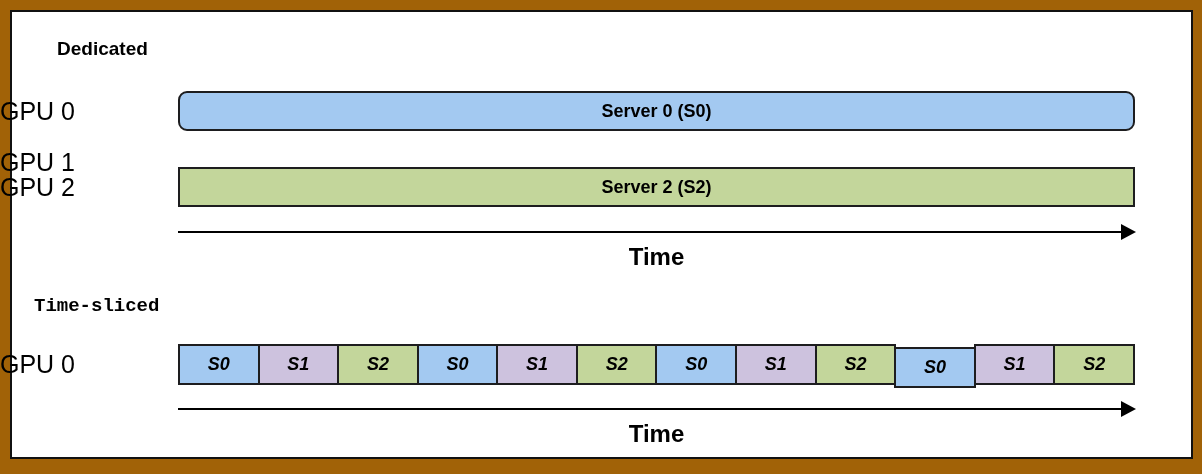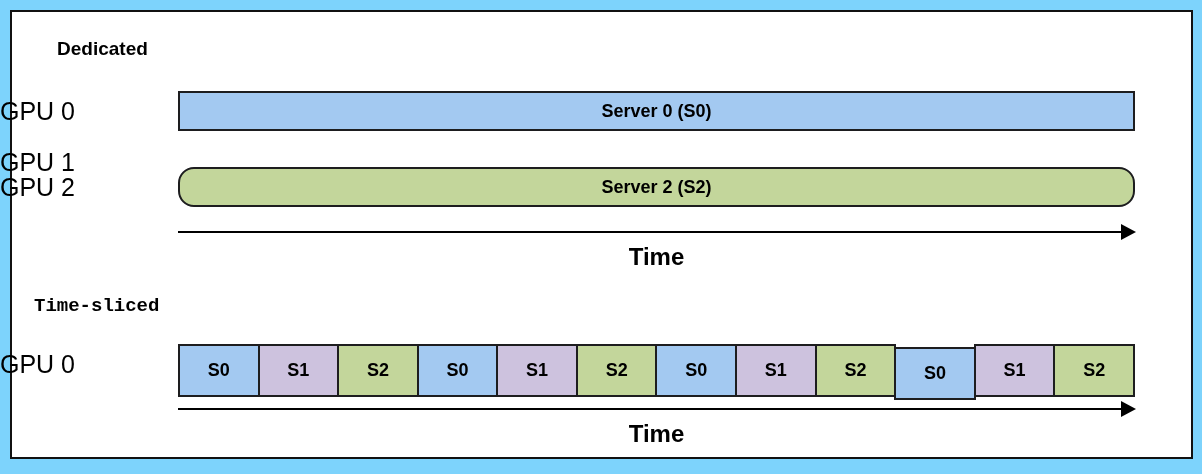--- a/index.html
+++ b/index.html
@@ -1,17 +1,17 @@
 <!DOCTYPE html>
 <html><head>
 <meta charset="utf-8">
 <style>
   html,body{margin:0;padding:0;background:#ffffff;}
   .page{
-    position:relative;width:1202px;height:474px;background:#7dd3fc;
+    position:relative;width:1202px;height:474px;background:#a16207;
     font-family:"Liberation Sans", sans-serif;color:#000;overflow:hidden;
   }
   .frame{
     position:absolute;left:10px;top:10px;width:1179px;height:445px;
     border:2px solid #111;background:#fff;
   }
   .section-title{
     position:absolute;font-size:19px;font-weight:bold;white-space:nowrap;
   }
   .ded-title{left:57px;top:38px;}
@@ -19,41 +19,42 @@
   .gpu-label{
     position:absolute;left:0;width:163px;text-align:left;
     font-size:25px;font-weight:normal;white-space:nowrap;
   }
   .bar{
     position:absolute;left:178px;width:957px;height:40px;
     border:2px solid #1d1d1f;box-sizing:border-box;
     display:flex;align-items:center;justify-content:center;
     font-size:18px;font-weight:bold;
   }
-  .row0{top:91px;}  .lab0{top:91px;line-height:40px;}
+  .row0{top:91px;border-radius:9px;}  .lab0{top:91px;line-height:40px;}
   .row1{top:129px;} .lab1{top:142px;line-height:40px;}
   .row2{top:167px;} .lab2{top:167px;line-height:40px;}
   .axis-line{
     position:absolute;left:178px;width:944px;height:2px;background:#000;
   }
   .axis-head{
     position:absolute;width:0;height:0;
     border-left:15px solid #000;border-top:8px solid transparent;border-bottom:8px solid transparent;
   }
   .axis1-line{top:231px;} .axis1-head{left:1121px;top:224px;}
   .axis2-line{top:408px;} .axis2-head{left:1121px;top:401px;}
   .time-label{
     position:absolute;left:178px;width:957px;text-align:center;
     font-size:24px;font-weight:bold;
   }
   .time1{top:243px;} .time2{top:420px;}
   .ts-gpu{top:344px;line-height:41px;}
   .slices{
-    position:absolute;left:178px;top:344px;width:957px;height:53px;
+    position:absolute;left:178px;top:344px;width:957px;height:41px;
     display:flex;
+    font-style:italic;
   }
   .slice{
     flex:1 1 0;border:2px solid #1d1d1f;box-sizing:border-box;
     display:flex;align-items:center;justify-content:center;
     font-size:18px;font-weight:bold;
   }
   .slice + .slice{margin-left:-2px;}
   .slice.offset{transform:translateY(3px);}
 </style>
 </head>
@@ -63,21 +64,21 @@
   <div class="frame"></div>
 
   <div class="section-title ded-title">Dedicated</div>
 
   <div class="gpu-label lab0">GPU 0</div>
   <div class="bar row0" style="background: rgb(163, 201, 241);">Server 0 (S0)</div>
 
   <div class="gpu-label lab1">GPU 1</div>
 
   <div class="gpu-label lab2">GPU 2</div>
-  <div class="bar row2" style="background: rgb(195, 214, 155); border-radius: 16px;">Server 2 (S2)</div>
+  <div class="bar row2" style="background: rgb(195, 214, 155);">Server 2 (S2)</div>
 
   <div class="axis-line axis1-line"></div>
   <div class="axis-head axis1-head"></div>
   <div class="time-label time1">Time</div>
 
   <div class="section-title ts-title">Time-sliced</div>
 
   <div class="gpu-label ts-gpu">GPU 0</div>
   <div class="slices">
       <div class="slice" style="background: rgb(163, 201, 241);">S0</div>

